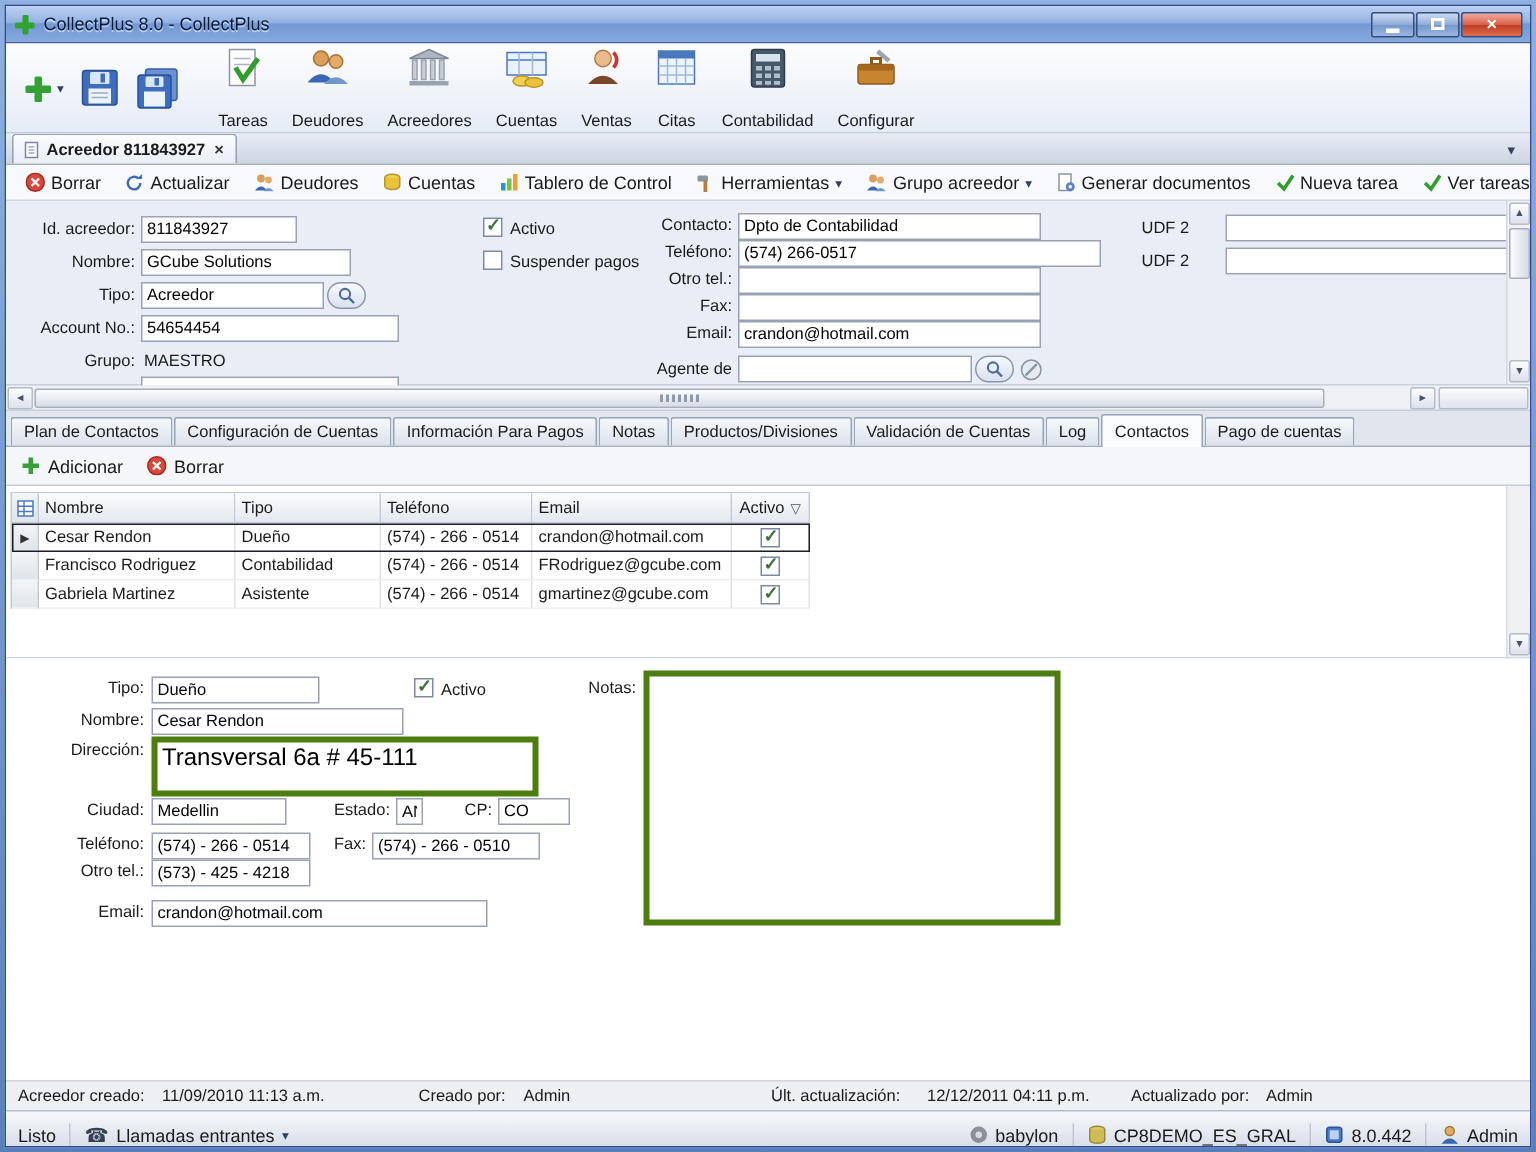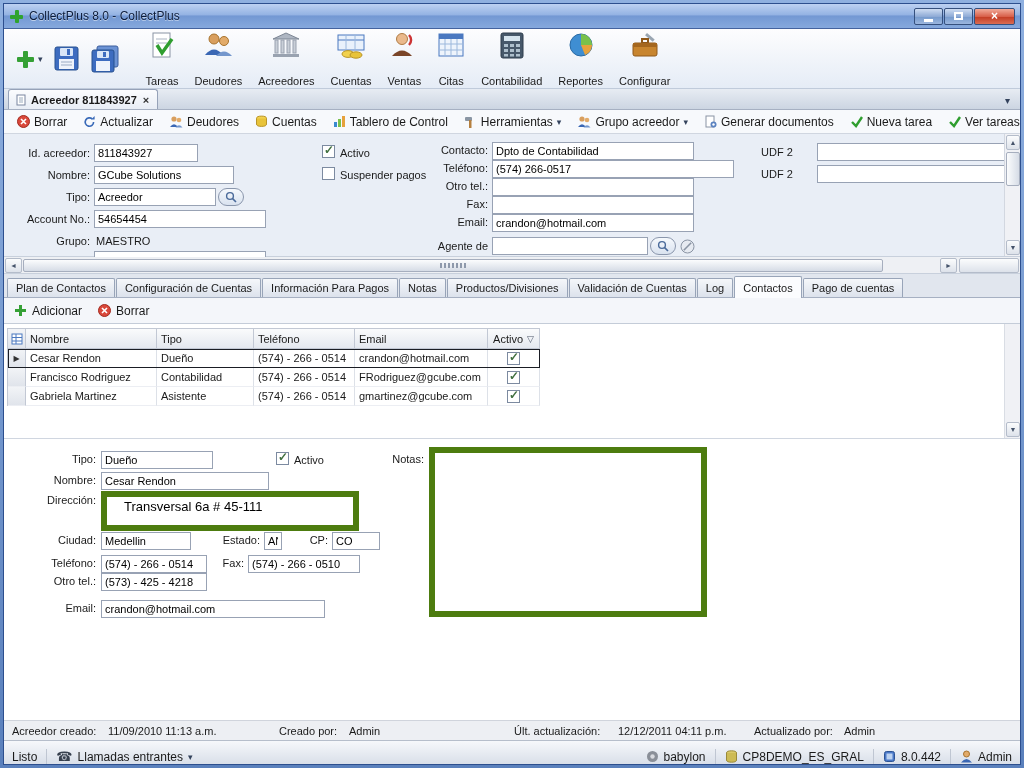--- a/index.html
+++ b/index.html
@@ -67,21 +67,21 @@
 .ghead{height:20px}
 .ghead .gcell{background:linear-gradient(#fafbfc,#e4e8ef);border-right:1px solid #c2c8d4;border-bottom:1px solid #c2c8d4}
 .gcell.sel{background:linear-gradient(#f2f4f7,#e0e4eb);border-right:1px solid #c2c8d4;justify-content:center;padding:0}
 .w-sel{width:18px}.w-nombre{width:131px}.w-tipo{width:97px}.w-tel{width:101px}.w-email{width:133px}
 .w-activo{width:52px;justify-content:center}
 .sortglyph{font-size:9px;margin-left:4px;color:#4a5568}
 .rowptr{font-size:8px;color:#333}
 .gridscroll{position:absolute;right:0;top:0;width:16px;height:100%;background:#f0f1f5;border-left:1px solid #d9dde4}
 
 .detail{height:281px;background:#fff;position:relative}
-.d-textarea{position:absolute;border:6px solid #4d7c0f;background:#fff;font-family:inherit;font-size:13px;padding:2px 17px;resize:none}
+.d-textarea{position:absolute;border:4px solid #4d7c0f;background:#fff;font-family:inherit;font-size:16px;padding:2px 3px;resize:none}
 
 .recstatus{height:20px;background:#edeff3;border-top:1px solid #d0d4dc;position:relative;font-size:11px}
 .rs{position:absolute;top:4px;white-space:nowrap}
 
 .statusbar{height:24px;background:linear-gradient(#f6f8fb,#d9dfe9);border-top:1px solid #b6becb;display:flex;align-items:flex-end;padding:0 8px;gap:9px;font-size:12px}
 .sbsep{width:1px;height:15px;background:#bfc6d2}
 .sbitem{display:flex;align-items:center;gap:5px;white-space:nowrap;cursor:default}
 .sb-right{margin-left:auto;display:flex;align-items:center;gap:9px}
 .phoneglyph{font-size:13px;color:#37404e}
 svg{display:block}
@@ -231,30 +231,20 @@
                 <rect x="5" y="18" width="4" height="3"></rect>
                 <rect x="11" y="18" width="4" height="3"></rect>
                 <rect x="17" y="18" width="4" height="3"></rect>
                 <rect x="5" y="23" width="4" height="2.5"></rect>
                 <rect x="11" y="23" width="4" height="2.5"></rect>
                 <rect x="17" y="23" width="4" height="2.5"></rect>
               </g>
             </svg>
           </span>
       <span class="lbl">Contabilidad</span>
-    </div>
-    <div class="tbtn">
-      <span>
-            <svg width="28" height="28">
-              <circle cx="14" cy="14" r="11" fill="#3f8ed2" stroke="#2a6aa4"></circle>
-              <path d="M14 14 V3 A11 11 0 0 1 25 14 z" fill="#79c14b"></path>
-              <path d="M14 14 L25 14 A11 11 0 0 1 18 24 z" fill="#e6a23c"></path>
-            </svg>
-          </span>
-      <span class="lbl">Reportes</span>
     </div>
     <div class="tbtn">
       <span>
             <svg width="28" height="28">
               <rect x="16" y="2" width="10" height="3" transform="rotate(40 16 2)" fill="#9aa6b2"></rect>
               <rect x="11" y="8" width="6" height="4" fill="none" stroke="#90591a" stroke-width="2"></rect>
               <rect x="2" y="12" width="24" height="13" rx="2" fill="#c8852f" stroke="#90591a"></rect>
               <rect x="2" y="12" width="24" height="4" fill="#a5671f"></rect>
             </svg>
           </span>

